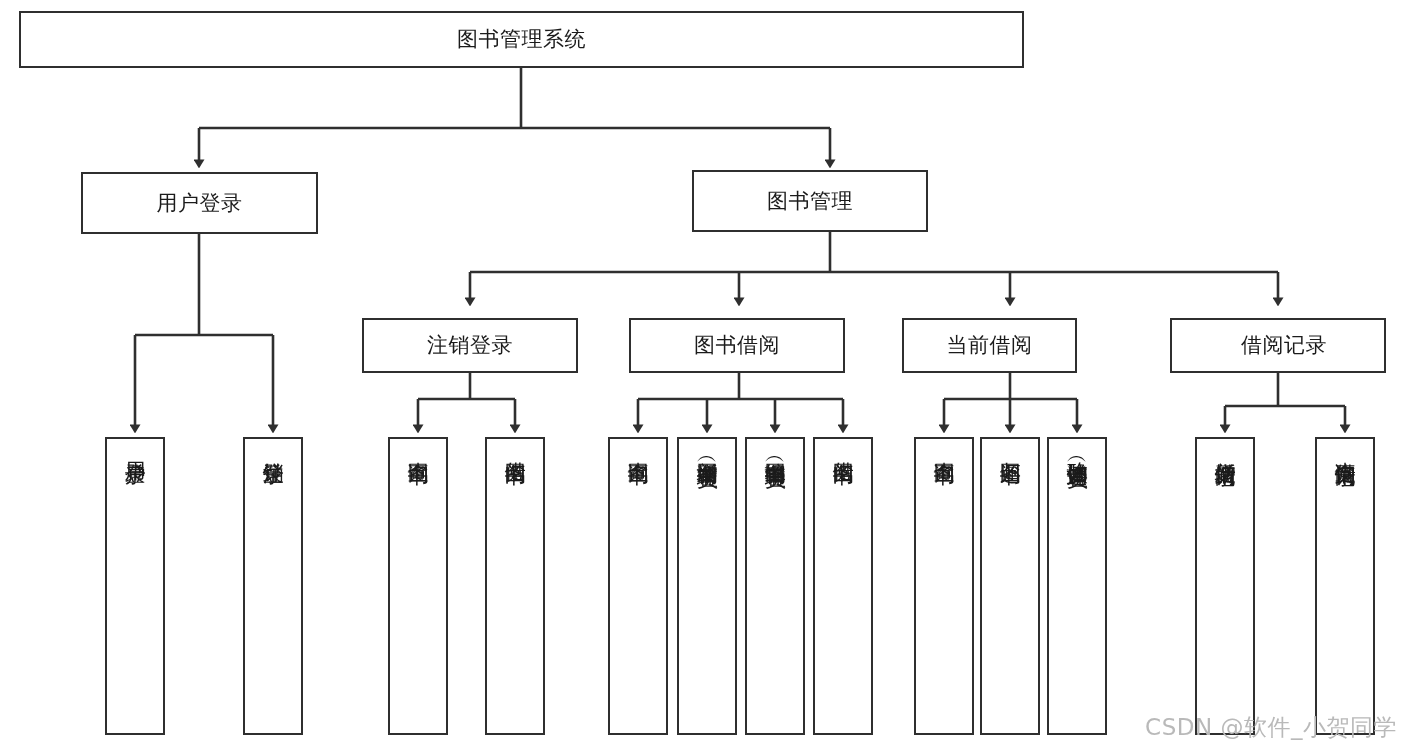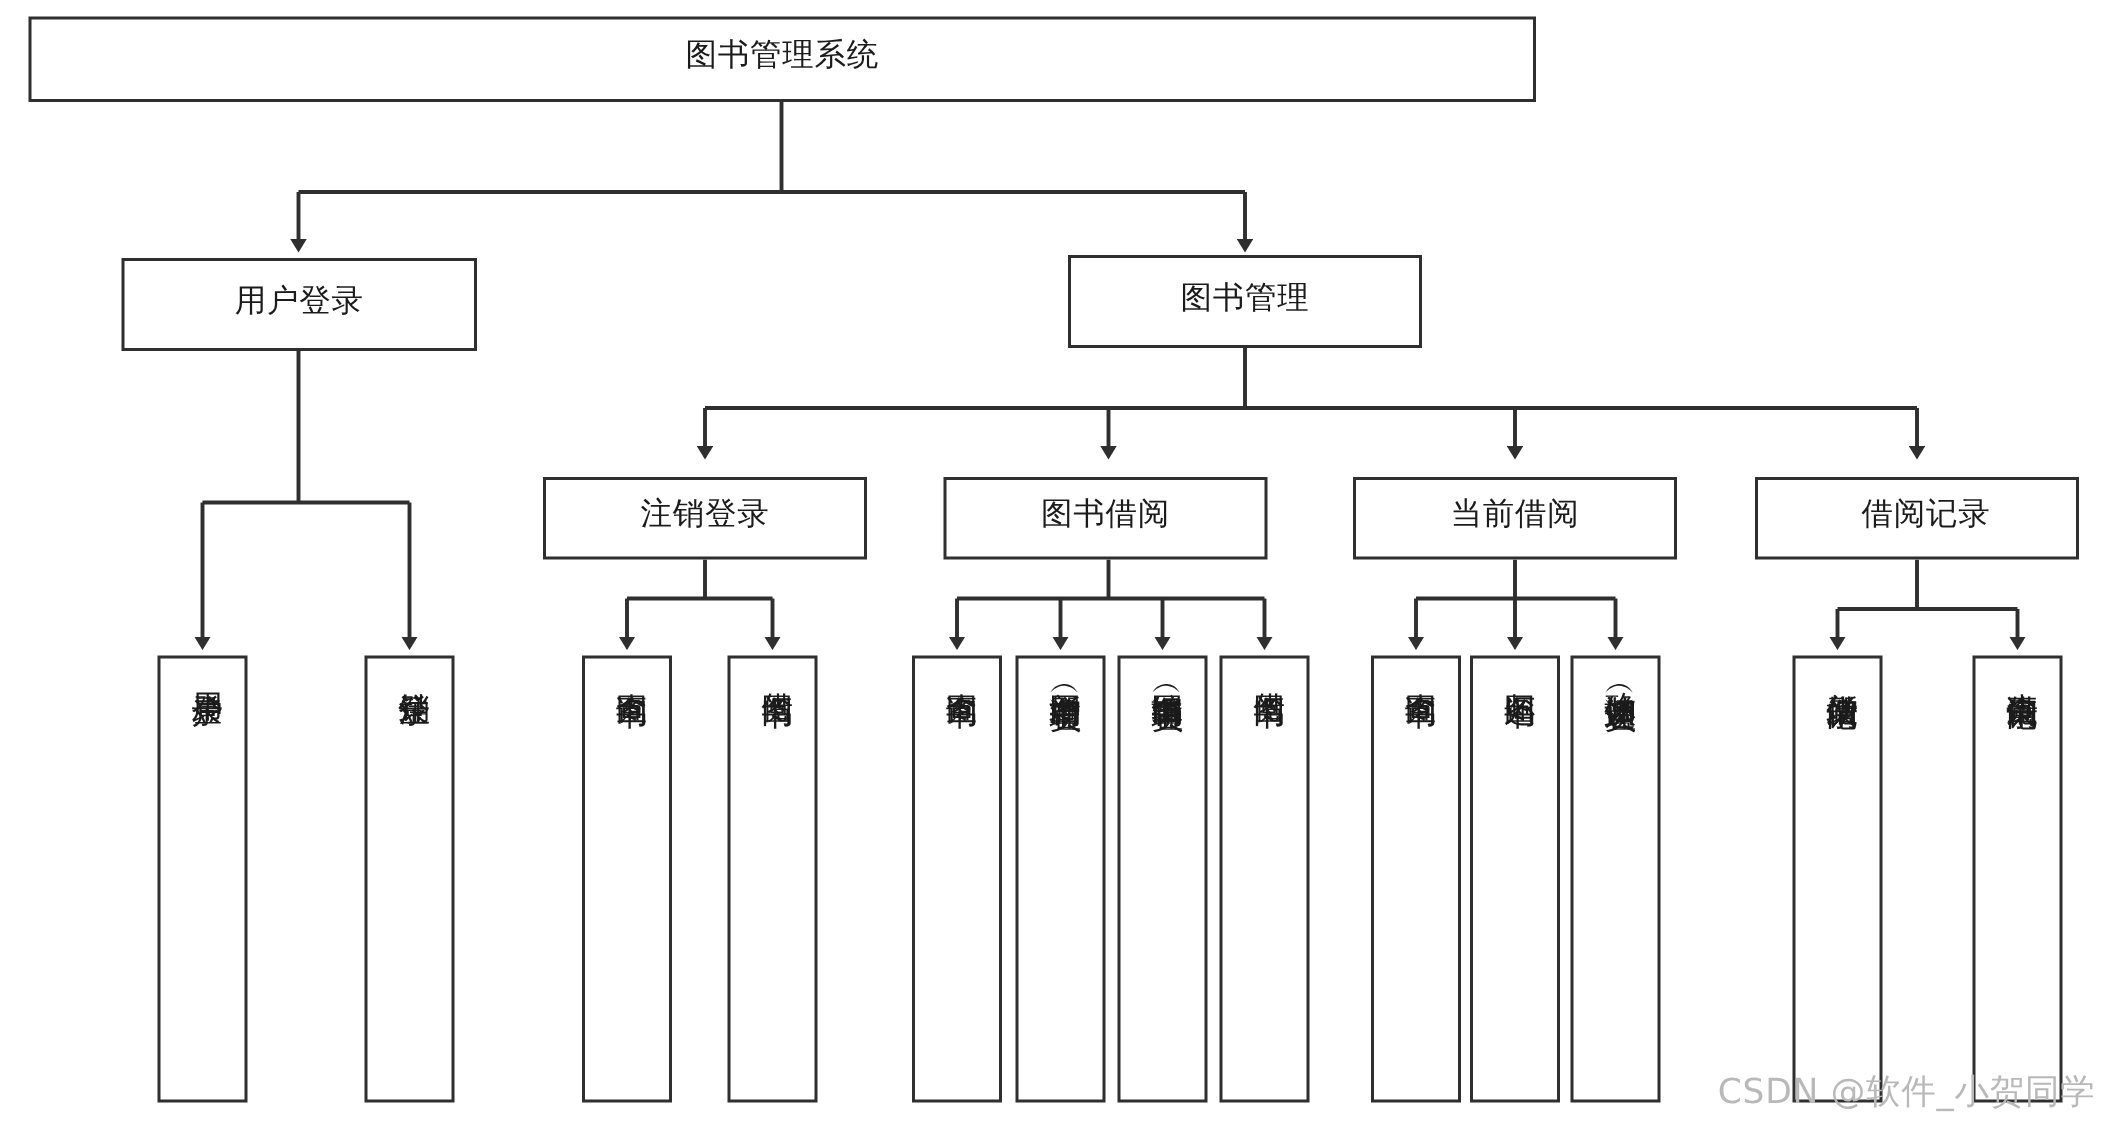--- a/index.html
+++ b/index.html
@@ -23,21 +23,20 @@
   .node{
     position:absolute;
     box-sizing:border-box;
     background:#ffffff;
     border:2.5px solid #2f2f2f;
     display:flex;
     align-items:center;
     justify-content:center;
     color:#1b1b1b;
     z-index:3;
-    font-family:Liberation Mono, monospace;
   }
   .node .label{
     display:block;
     text-align:center;
     line-height:1.28;
     letter-spacing:0.5px;
   }
   .node.h .label{
     font-size:21px;
   }
@@ -122,31 +121,31 @@
     </g>
   </svg>
 
   <div class="node h" style="left:19px;top:11px;width:1005px;height:57px;">
     <span class="label">图书管理系统</span>
   </div>
 
   <div class="node h" style="left:81px;top:172px;width:237px;height:62px;">
     <span class="label">用户登录</span>
   </div>
-  <div class="node h" style="left:712px;top:170px;width:236px;height:62px;">
+  <div class="node h" style="left:692px;top:170px;width:236px;height:62px;">
     <span class="label">图书管理</span>
   </div>
 
   <div class="node h" style="left:362px;top:318px;width:216px;height:55px;">
     <span class="label">注销登录</span>
   </div>
   <div class="node h" style="left:629px;top:318px;width:216px;height:55px;">
     <span class="label">图书借阅</span>
   </div>
-  <div class="node h" style="left:902px;top:318px;width:216px;height:55px;">
+  <div class="node h" style="left:902px;top:318px;width:175px;height:55px;">
     <span class="label">当前借阅</span>
   </div>
   <div class="node h" style="left:1170px;top:318px;width:216px;height:55px;padding-left:12px;">
     <span class="label">借阅记录</span>
   </div>
 
   <div class="node v" style="left:105px;top:437px;width:60px;height:298px;">
     <span class="label">用户登录</span>
   </div>
   <div class="node v" style="left:243px;top:437px;width:60px;height:298px;">

